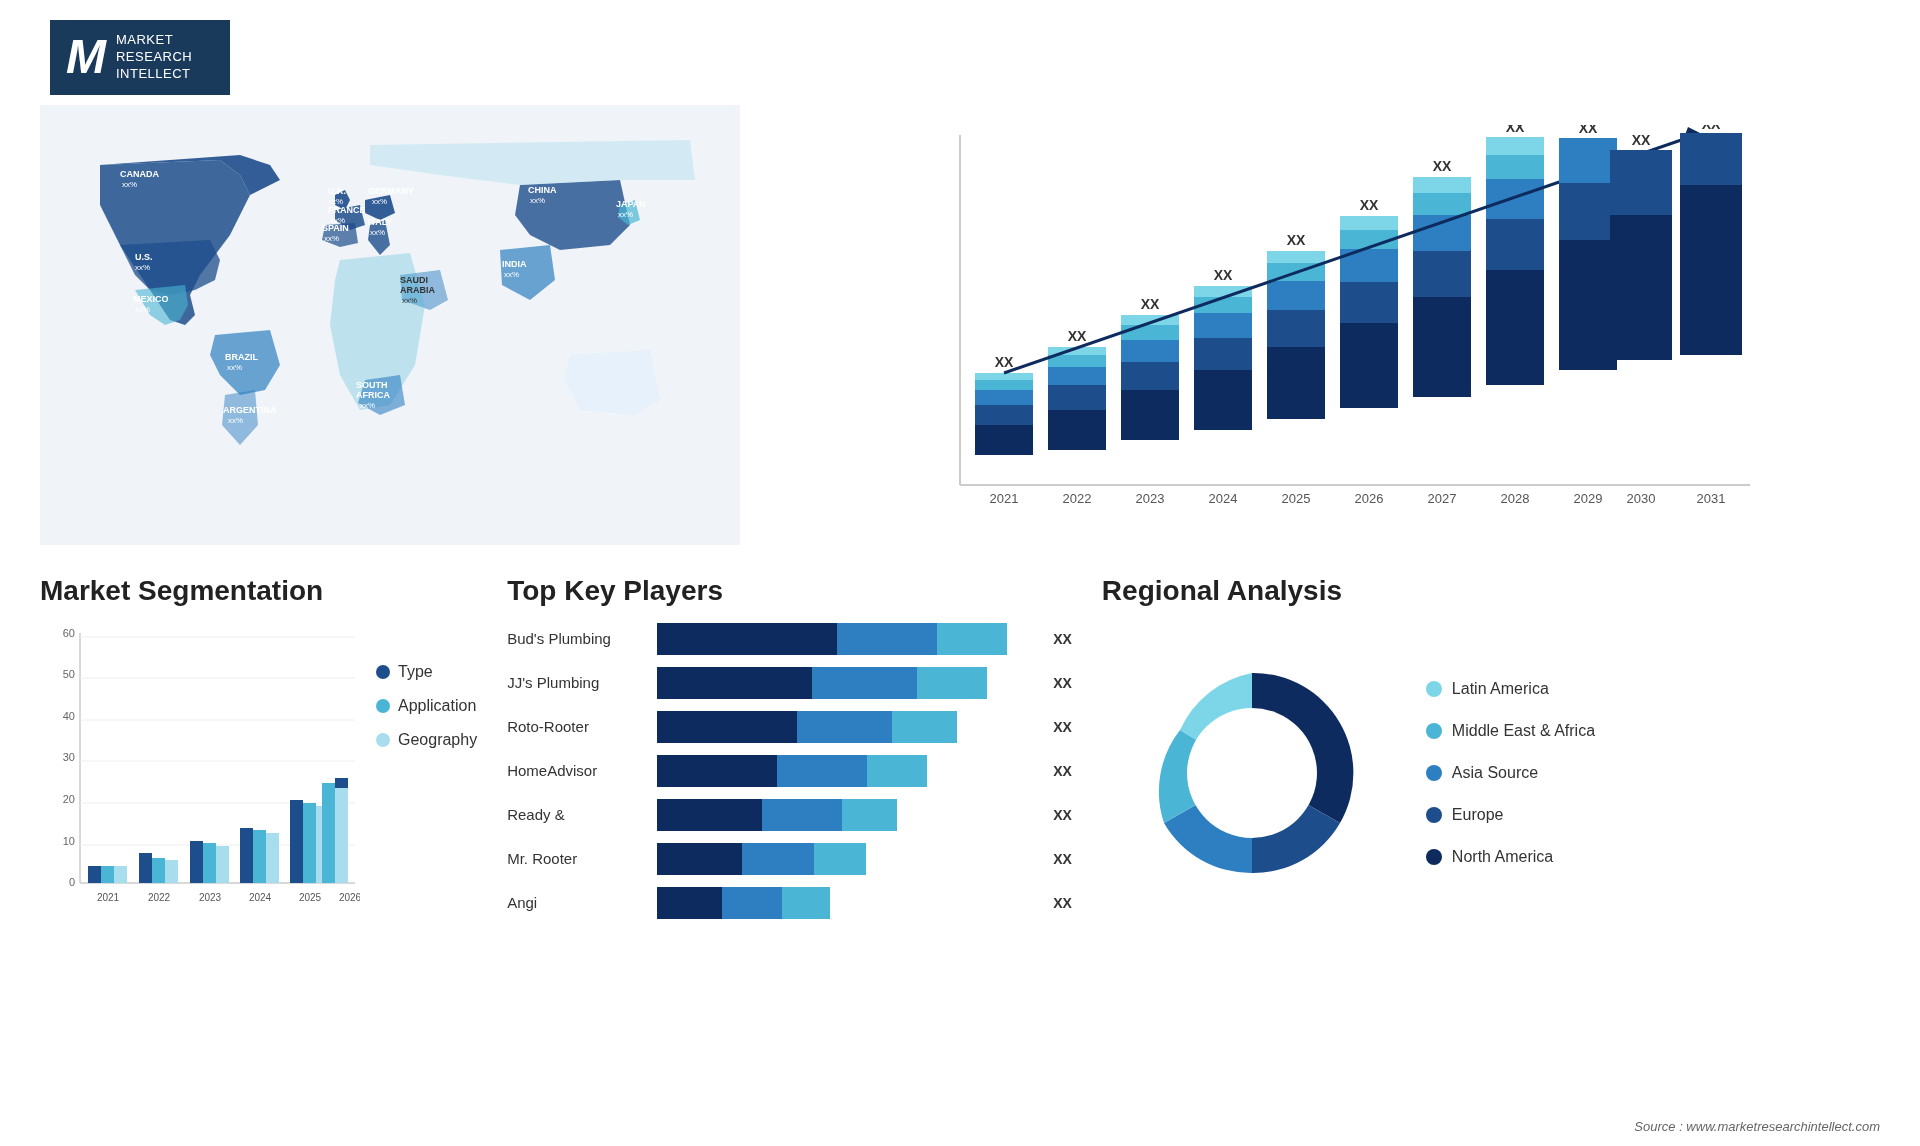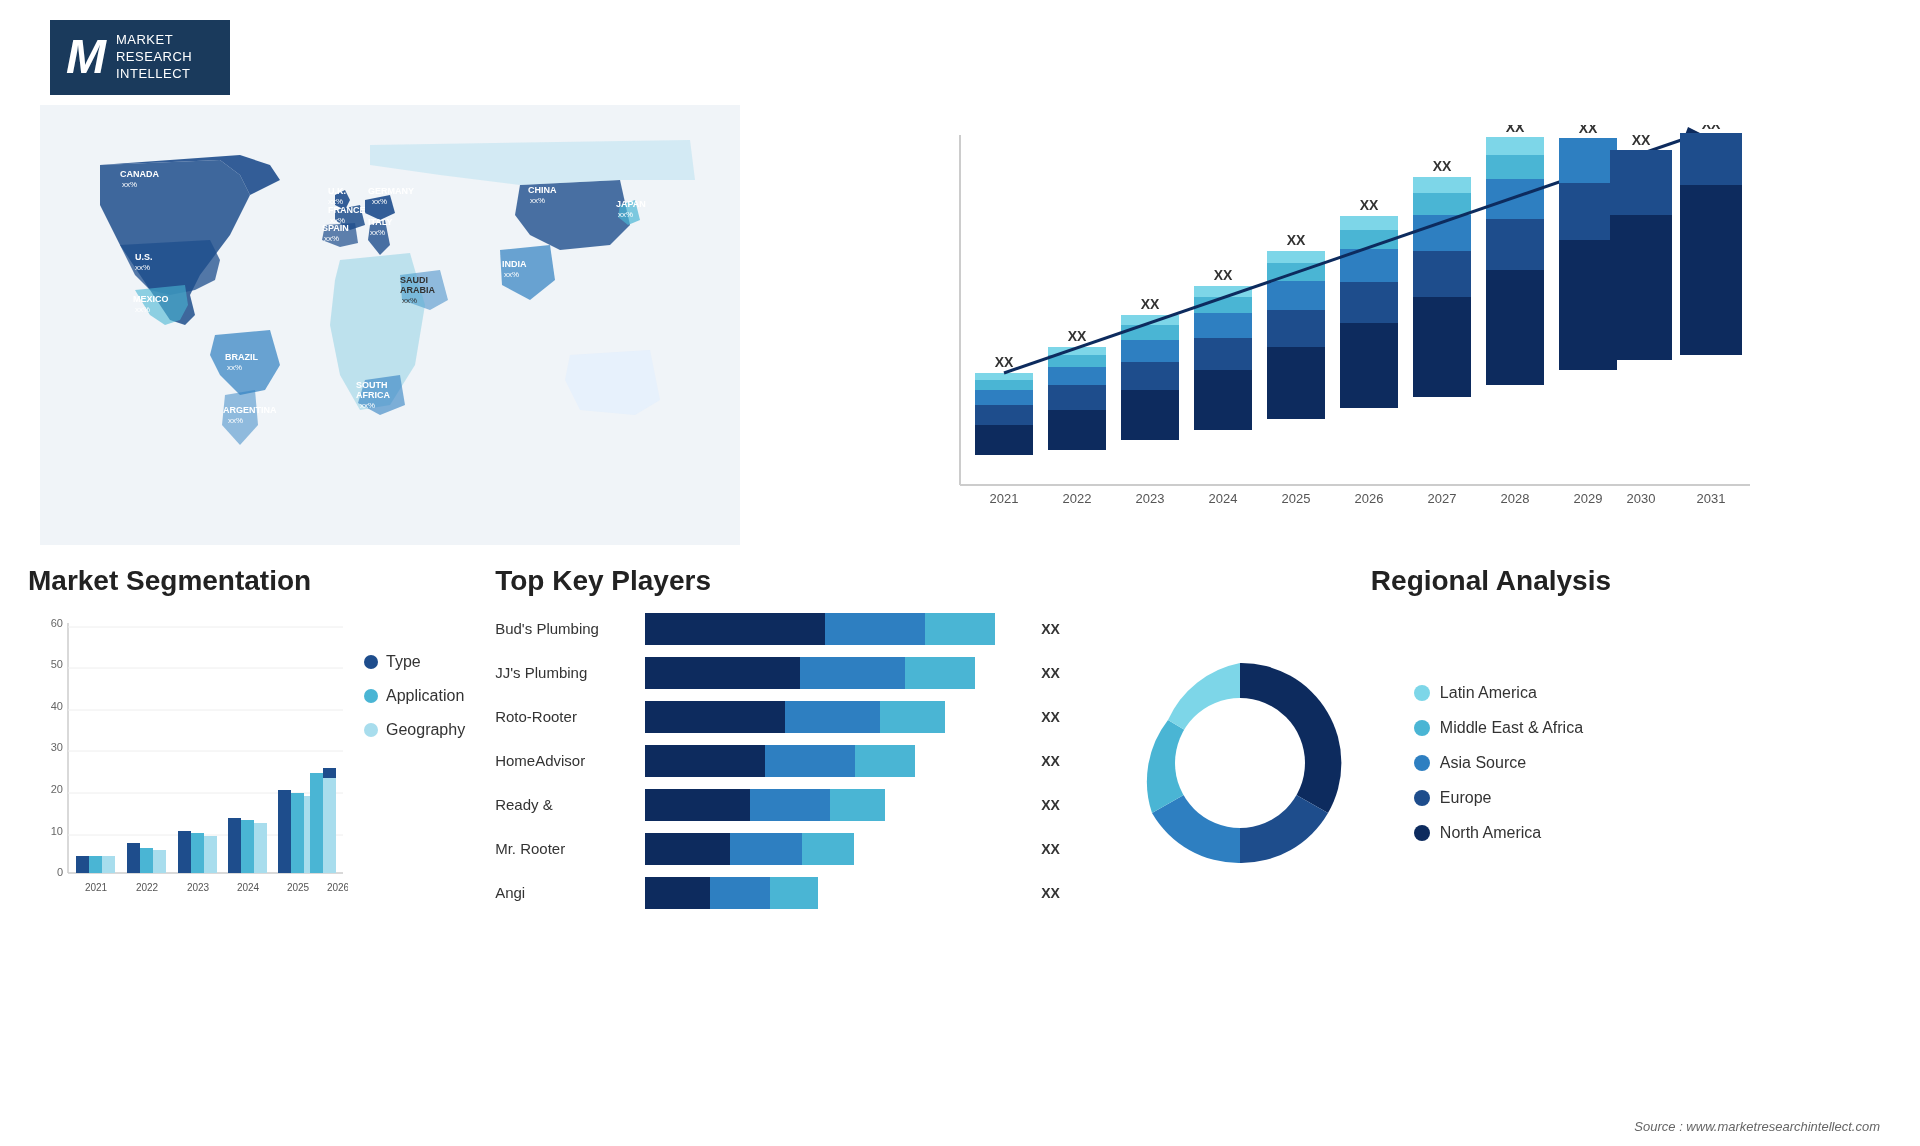--- a/index.html
+++ b/index.html
@@ -124,21 +124,21 @@
     .player-xx {
       font-size: 14px;
       font-weight: 700;
       color: #333;
       margin-left: 6px;
       flex-shrink: 0;
     }
     .regional-legend {
       display: flex;
       flex-direction: column;
-      gap: 17px;
+      gap: 24px;
     }
     .reg-legend-item {
       display: flex;
       align-items: center;
       gap: 10px;
       font-size: 16px;
       color: #333;
     }
     .reg-legend-dot {
       width: 16px;
@@ -368,21 +368,21 @@
           <rect x="770" y="60" width="62" height="170" fill="#0d2b5e"></rect>
           <rect x="770" y="8" width="62" height="52" fill="#1e4d8c"></rect>
           <text x="801" y="4" text-anchor="middle" font-size="14" font-weight="700" fill="#333">XX</text>
           <text x="801" y="378" text-anchor="middle" font-size="13" fill="#555">2031</text>
         </g>
       </svg>
     </div>
   </div>
 </div>
 
-<div style="display:flex; padding: 0 28px; gap: 30px; ">
+<div style="display:flex; padding: 0 40px; gap: 30px; margin-top: 10px;">
 
   <div style="flex: 0 0 420px;">
     <div class="section-title">Market Segmentation</div>
     <div style="display:flex; gap: 16px;">
 
       <div style="position:relative; flex:1; height:310px;">
         <svg viewBox="0 0 320 310" width="320" height="310">
 
           <line x1="40" y1="10" x2="40" y2="260" stroke="#ccc" stroke-width="1.5"></line>
 
@@ -540,21 +540,21 @@
             <div style="width:48px; background:#4ab5d4; height:100%;"></div>
           </div>
         </div>
         <span class="player-xx">XX</span>
       </div>
 
     </div>
   </div>
 
   <div style="flex:1;">
-    <div class="section-title" style="text-align:center;">Regional Analysis</div>
+    <div class="section-title" style="text-align:left;">Regional Analysis</div>
     <div style="display:flex; gap:24px; align-items:center; margin-top:16px;">
 
       <svg width="300" height="300" viewBox="0 0 300 300">
 
         <circle cx="150" cy="150" r="65" fill="white"></circle>
 
         <path d="M150,150 L150,50 A100,100 0 0,1 238,200 Z" fill="#0d2b5e"></path>
 
         <path d="M150,150 L238,200 A100,100 0 0,1 150,250 Z" fill="#1e4d8c"></path>
 

